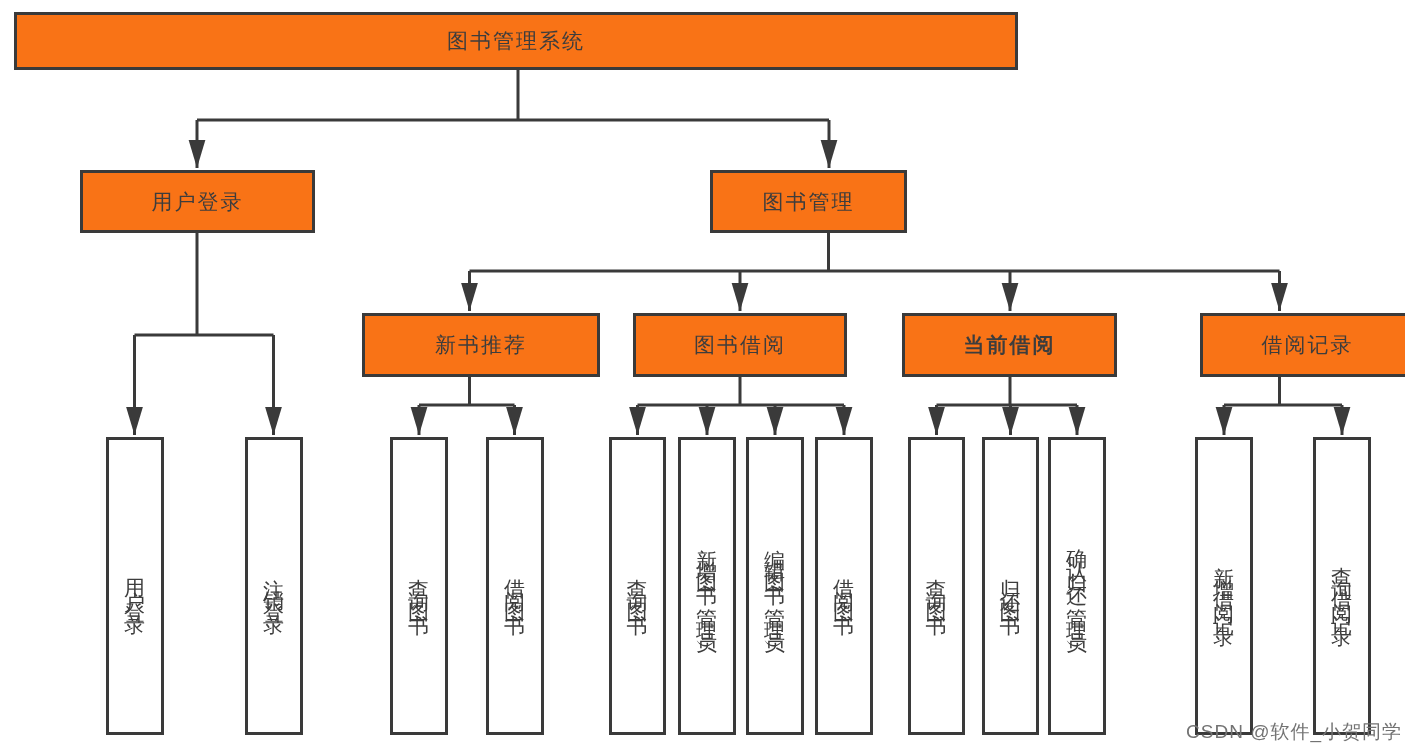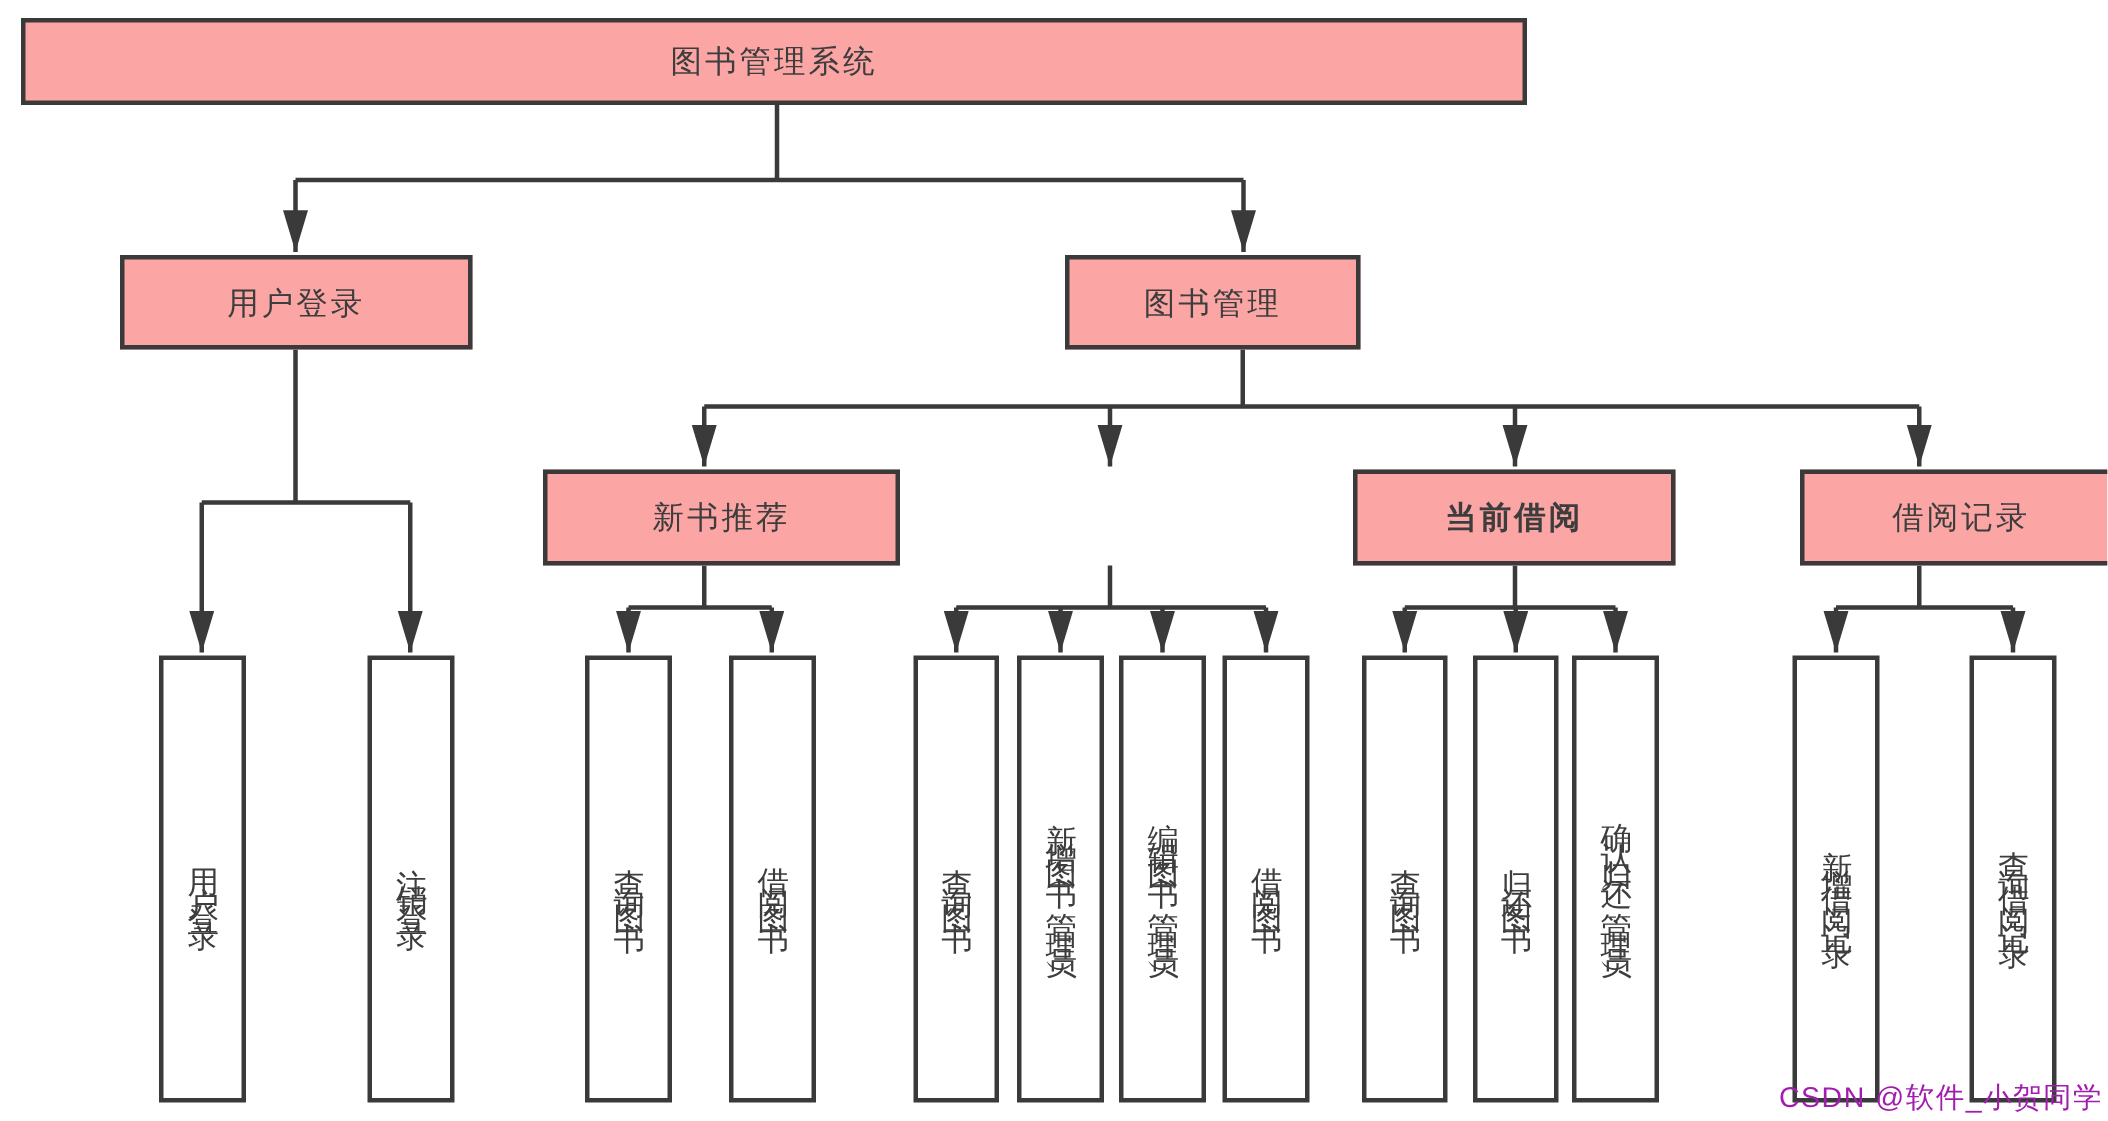--- a/index.html
+++ b/index.html
@@ -14,21 +14,21 @@
   #wires {
     position: absolute;
     left: 0; top: 0;
     width: 1405px; height: 747px;
     pointer-events: none;
   }
   .node {
     position: absolute;
     box-sizing: border-box;
     border: 3px solid #3a3a3a;
-    background: #fca5a5;
+    background: #f97316;
     color: #3d3d3d;
     display: flex;
     align-items: center;
     justify-content: center;
     font-size: 21px;
     letter-spacing: 2px;
     white-space: nowrap;
   }
   .leaf {
     position: absolute;
@@ -46,21 +46,21 @@
     font-size: 21px;
     line-height: 1;
     letter-spacing: 12px;
     color: #3d3d3d;
   }
   #watermark {
     position: absolute;
     right: 3px;
     bottom: 2px;
     font-size: 19px;
-    color: #a21caf;
+    color: #737373;
     letter-spacing: 1px;
     z-index: 5;
     white-space: nowrap;
   }
 </style>
 </head>
 <body>
 
 <div id="stage">
 
@@ -118,20 +118,21 @@
       <line x1="1342" y1="405" x2="1342" y2="435" marker-end="url(#arrow)"></line>
     </g>
   </svg>
 
   <div class="node" style="left:14px; top:12px; width:1004px; height:58px;">图书管理系统</div>
 
   <div class="node" style="left:80px; top:170px; width:235px; height:63px;">用户登录</div>
   <div class="node" style="left:710px; top:170px; width:197px; height:63px;">图书管理</div>
 
   <div class="node" style="left:362px; top:313px; width:238px; height:64px;">新书推荐</div>
+  <div class="node" style="left:633px; top:313px; width:214px; height:64px;">图书借阅</div>
   <div class="node" style="left:902px; top:313px; width:215px; height:64px;font-weight:bold;">当前借阅</div>
   <div class="node" style="left:1172px; top:313px; width:215px; height:64px;margin-left:28px;">借阅记录</div>
 
   <div class="leaf" style="left:106px; top:437px; width:58px; height:298px;">
     <span>用户登录</span>
   </div>
   <div class="leaf" style="left:245px; top:437px; width:58px; height:298px;">
     <span>注销登录</span>
   </div>
 

